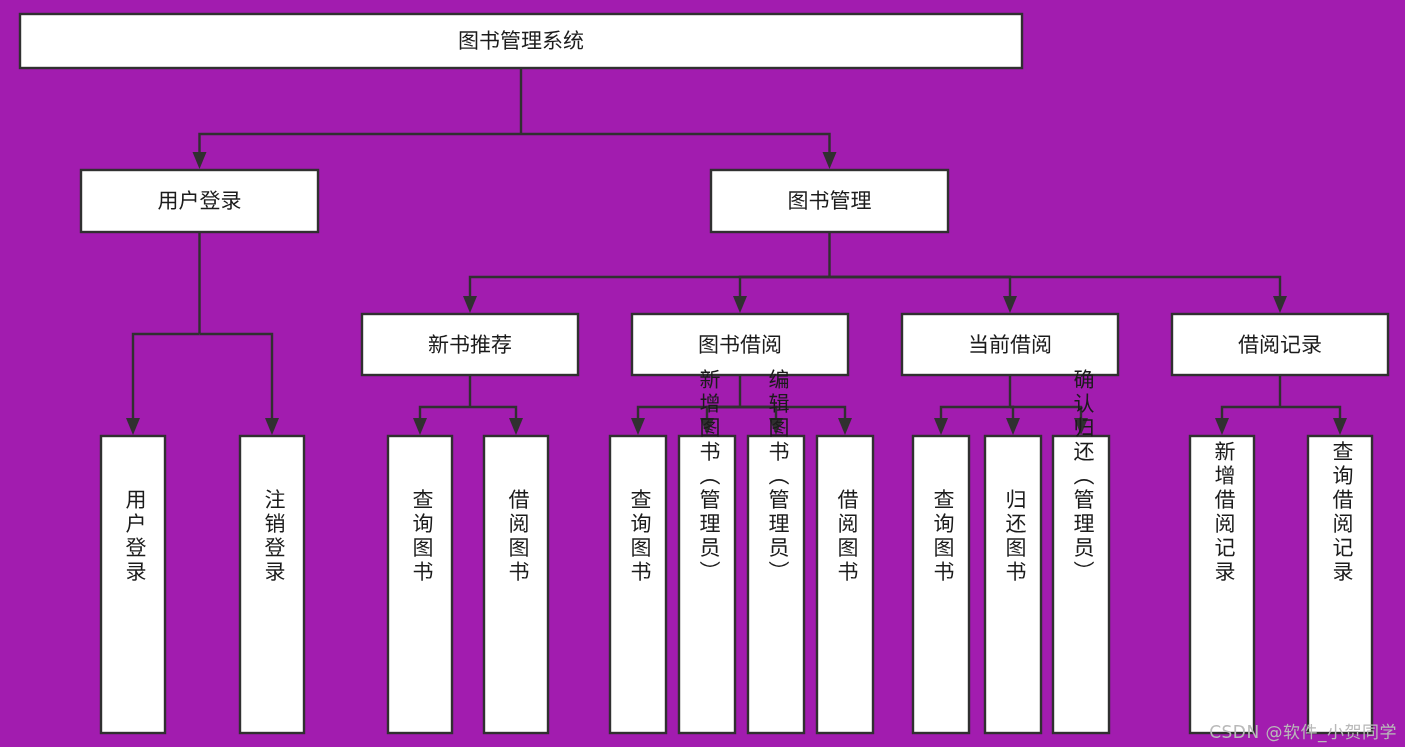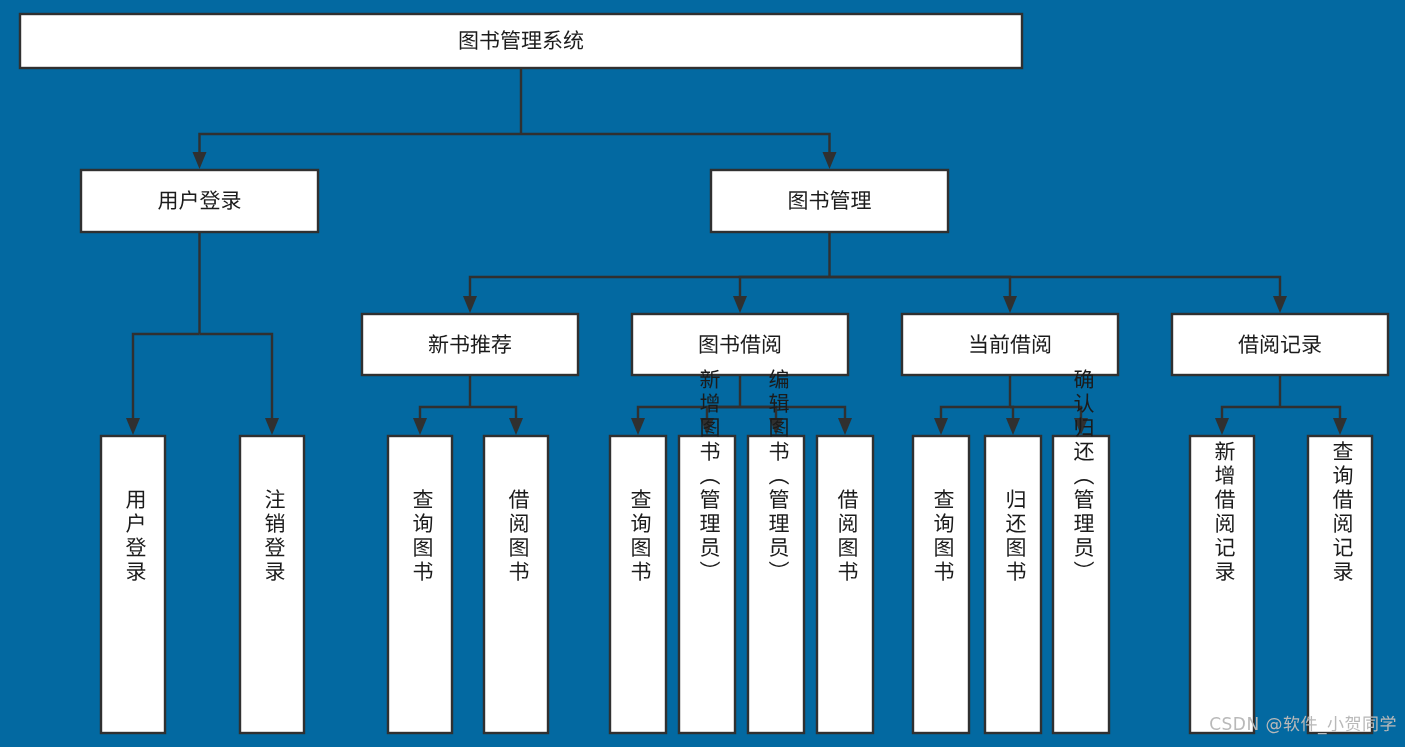--- a/index.html
+++ b/index.html
@@ -11,21 +11,21 @@
   body {
     width: 1405px;
     height: 747px;
     font-family: "DejaVu Sans", "Liberation Sans", sans-serif;
     overflow: hidden;
   }
   #diagram-root {
     position: relative;
     width: 1405px;
     height: 747px;
-    background: #0369a1;
+    background: #a21caf;
   }
   svg#tree-svg {
     position: absolute;
     left: 0;
     top: 0;
     width: 1405px;
     height: 747px;
     display: block;
   }
   .node-box {
@@ -54,21 +54,21 @@
     fill: none;
     stroke-linecap: butt;
   }
   .arrow-head {
     fill: #303030;
     stroke: none;
   }
   .watermark {
     position: absolute;
     right: 8px;
-    bottom: 12px;
+    bottom: 4px;
     font-family: "DejaVu Sans", "Liberation Sans", sans-serif;
     font-size: 17px;
     color: #b9b9b9;
     white-space: nowrap;
     letter-spacing: 0.5px;
     pointer-events: none;
   }
 </style>
 </head>
 <body>

